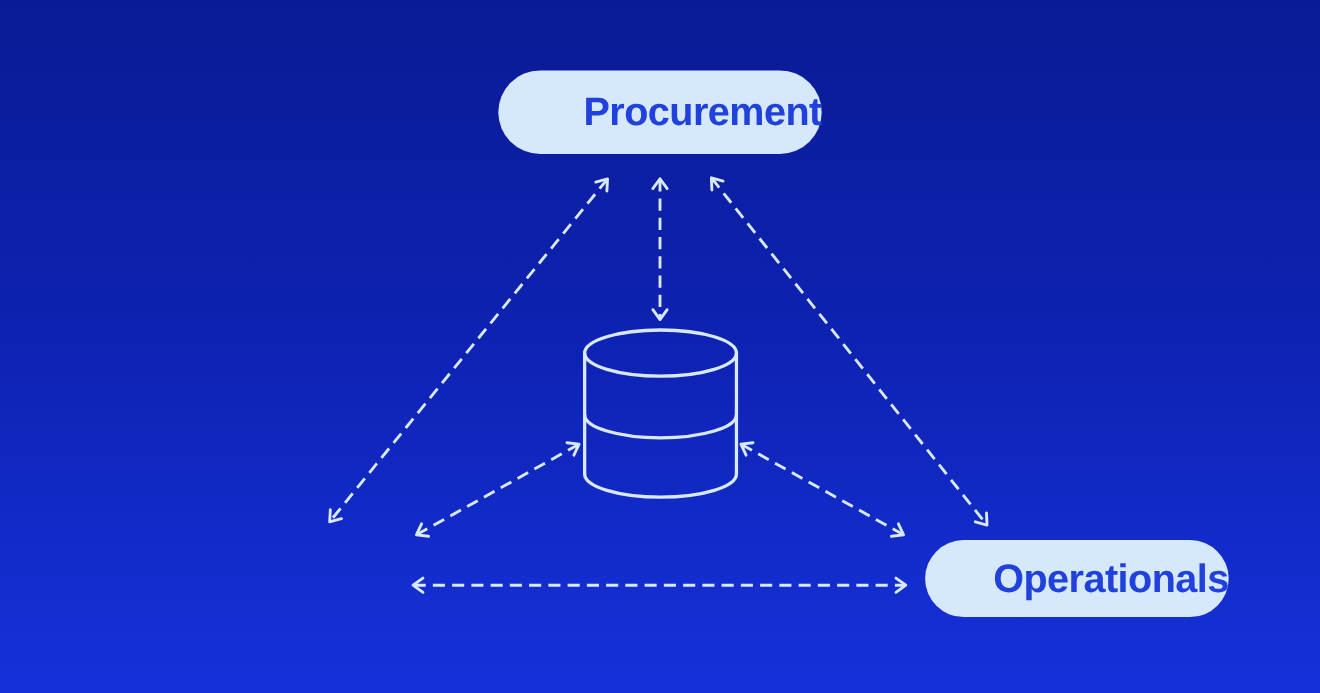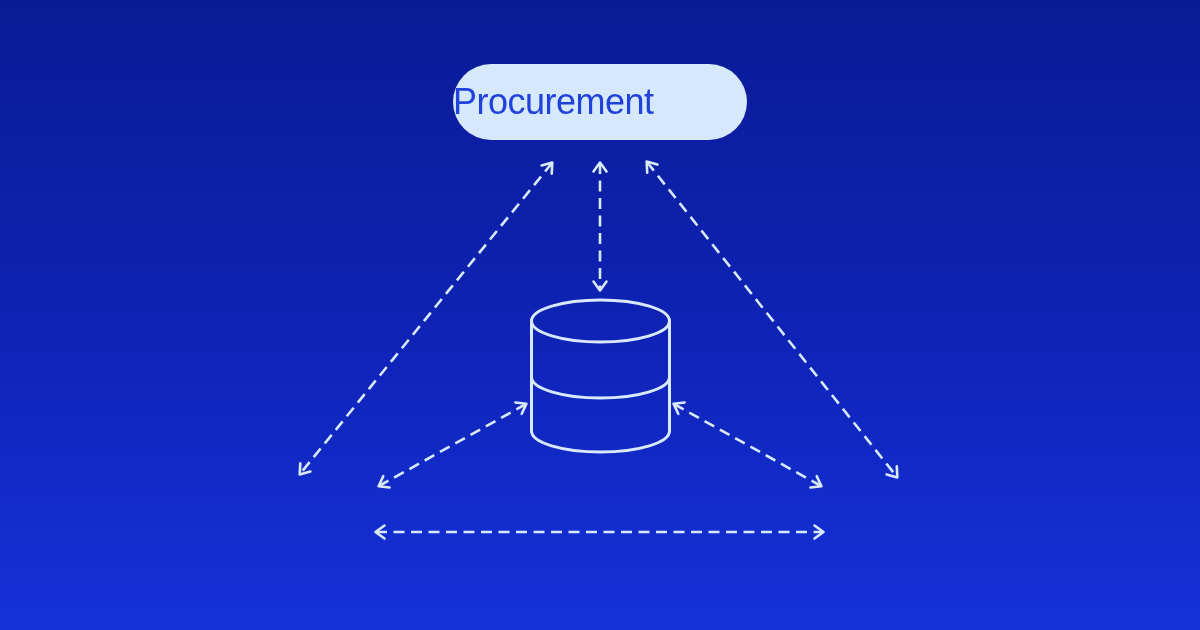--- a/index.html
+++ b/index.html
@@ -13,25 +13,25 @@
   }
   .connector-layer {
     position: absolute;
     left: 0; top: 0;
     width: 1200px; height: 630px;
   }
   .pill {
     position: absolute;
     display: flex;
     align-items: center;
-    justify-content: flex-start;
+    justify-content: flex-end;
     background: #d5e8fc;
     border-radius: 999px;
     color: #2041db;
-    font-weight: 400;
+    font-weight: 700;
     font-size: 36px;
     letter-spacing: -0.5px;
     user-select: none;
   }
   .pill-procurement { left: 453px; top: 64px;  width: 294px; height: 76px; }
   .pill-hr          { left: 150px; top: 491px; width: 205px; height: 71px; }
   .pill-operationals{ left: 841px; top: 491px; width: 276px; height: 70px; }
 </style>
 </head>
 <body>
@@ -61,14 +61,17 @@
       <path d="M531.5 377 A69 21 0 0 0 669.5 377"></path>
       <path d="M531.5 431 A69 21 0 0 0 669.5 431"></path>
     </g>
   </svg>
 
   <div class="pill pill-procurement">
     <span>Procurement</span>
   </div>
 
 
+  <div class="pill pill-operationals">
+    <span>Operationals</span>
+  </div>
 
 </div>
 
 </body></html>

